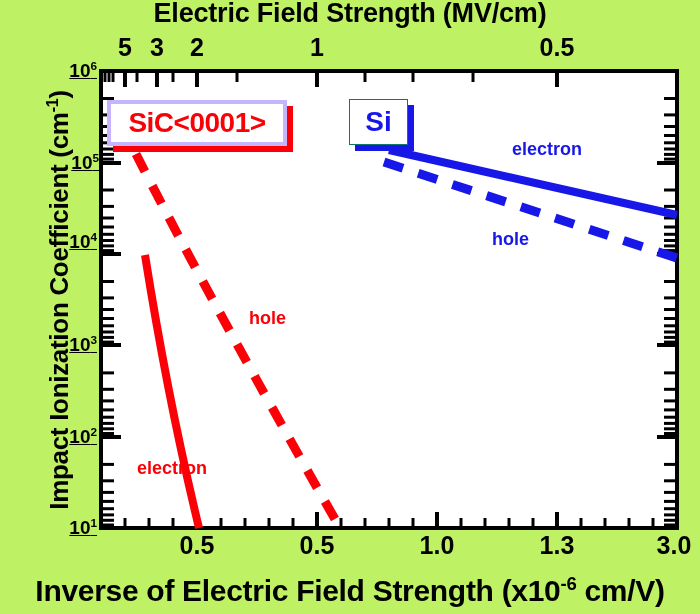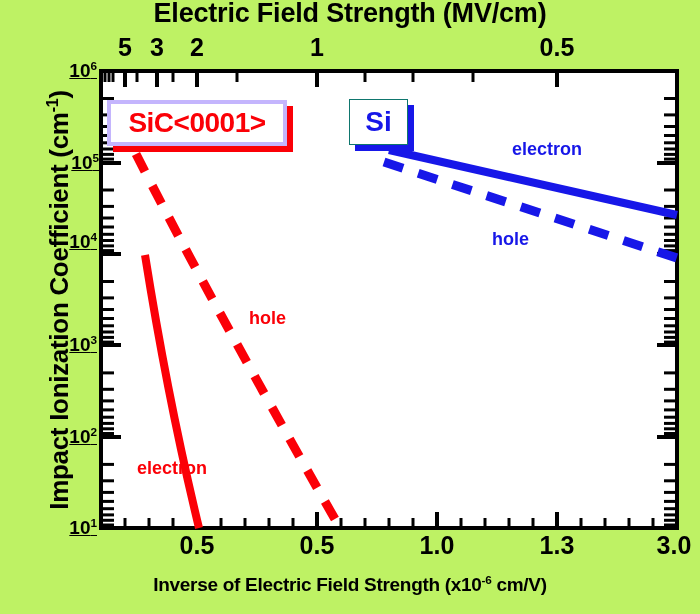--- a/index.html
+++ b/index.html
@@ -39,21 +39,21 @@
     width: 700px;
     text-align: center;
     font-size: 27px;
     letter-spacing: -0.2px;
   }
   #bottom-axis-title {
     top: 574px;
     left: 0;
     width: 700px;
     text-align: center;
-    font-size: 19px;
+    font-size: 30px;
     letter-spacing: -0.3px;
   }
   #y-axis-title {
     left: -196px;
     top: 290px;
     width: 500px;
     text-align: center;
     font-size: 26px;
     transform: rotate(-90deg);
     transform-origin: 250px 10px;

